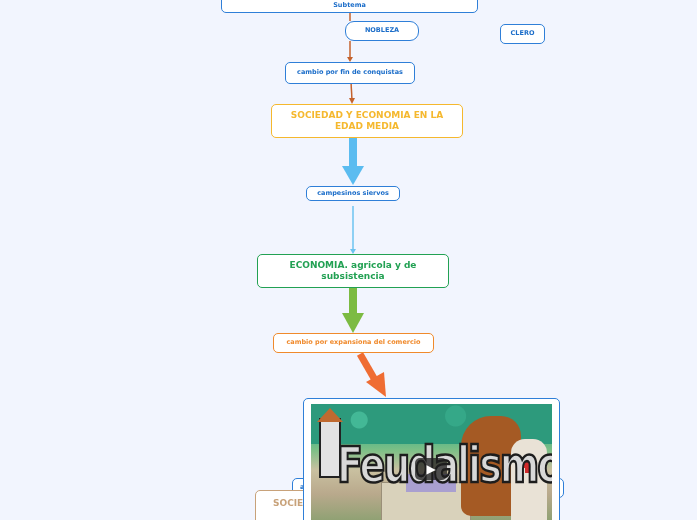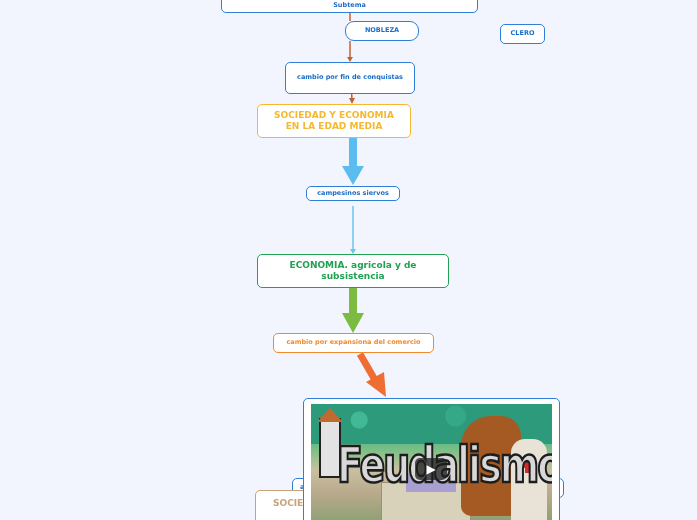--- a/index.html
+++ b/index.html
@@ -82,25 +82,25 @@
   </div>
 
   <div class="node small" style="left:306px; top:21px; width:74px; height:20px;border-radius:9px;">
     <span>NOBLEZA</span>
   </div>
 
   <div class="node small" style="left:461px; top:24px; width:45px; height:20px;">
     <span>CLERO</span>
   </div>
 
-  <div class="node small" style="left:246px; top:62px; width:130px; height:32px;">
+  <div class="node small" style="left:246px; top:62px; width:130px; height:22px;">
     <span>cambio por fin de conquistas</span>
   </div>
 
-  <div class="node big" style="left:218px; top:104px; width:154px; height:34px; border-color:#f5b82e; color:#f5b82e;justify-content:flex-end;">
+  <div class="node big" style="left:232px; top:104px; width:192px; height:34px; border-color:#f5b82e; color:#f5b82e;justify-content:flex-end;">
     <span>SOCIEDAD Y ECONOMIA EN LA EDAD MEDIA</span>
   </div>
 
   <div class="node small" style="left:267px; top:186px; width:94px; height:15px;">
     <span>campesinos siervos</span>
   </div>
 
   <div class="node big" style="left:218px; top:254px; width:192px; height:34px; border-color:#22a153; color:#22a153;">
     <span>ECONOMIA. agricola y de subsistencia</span>
   </div>

